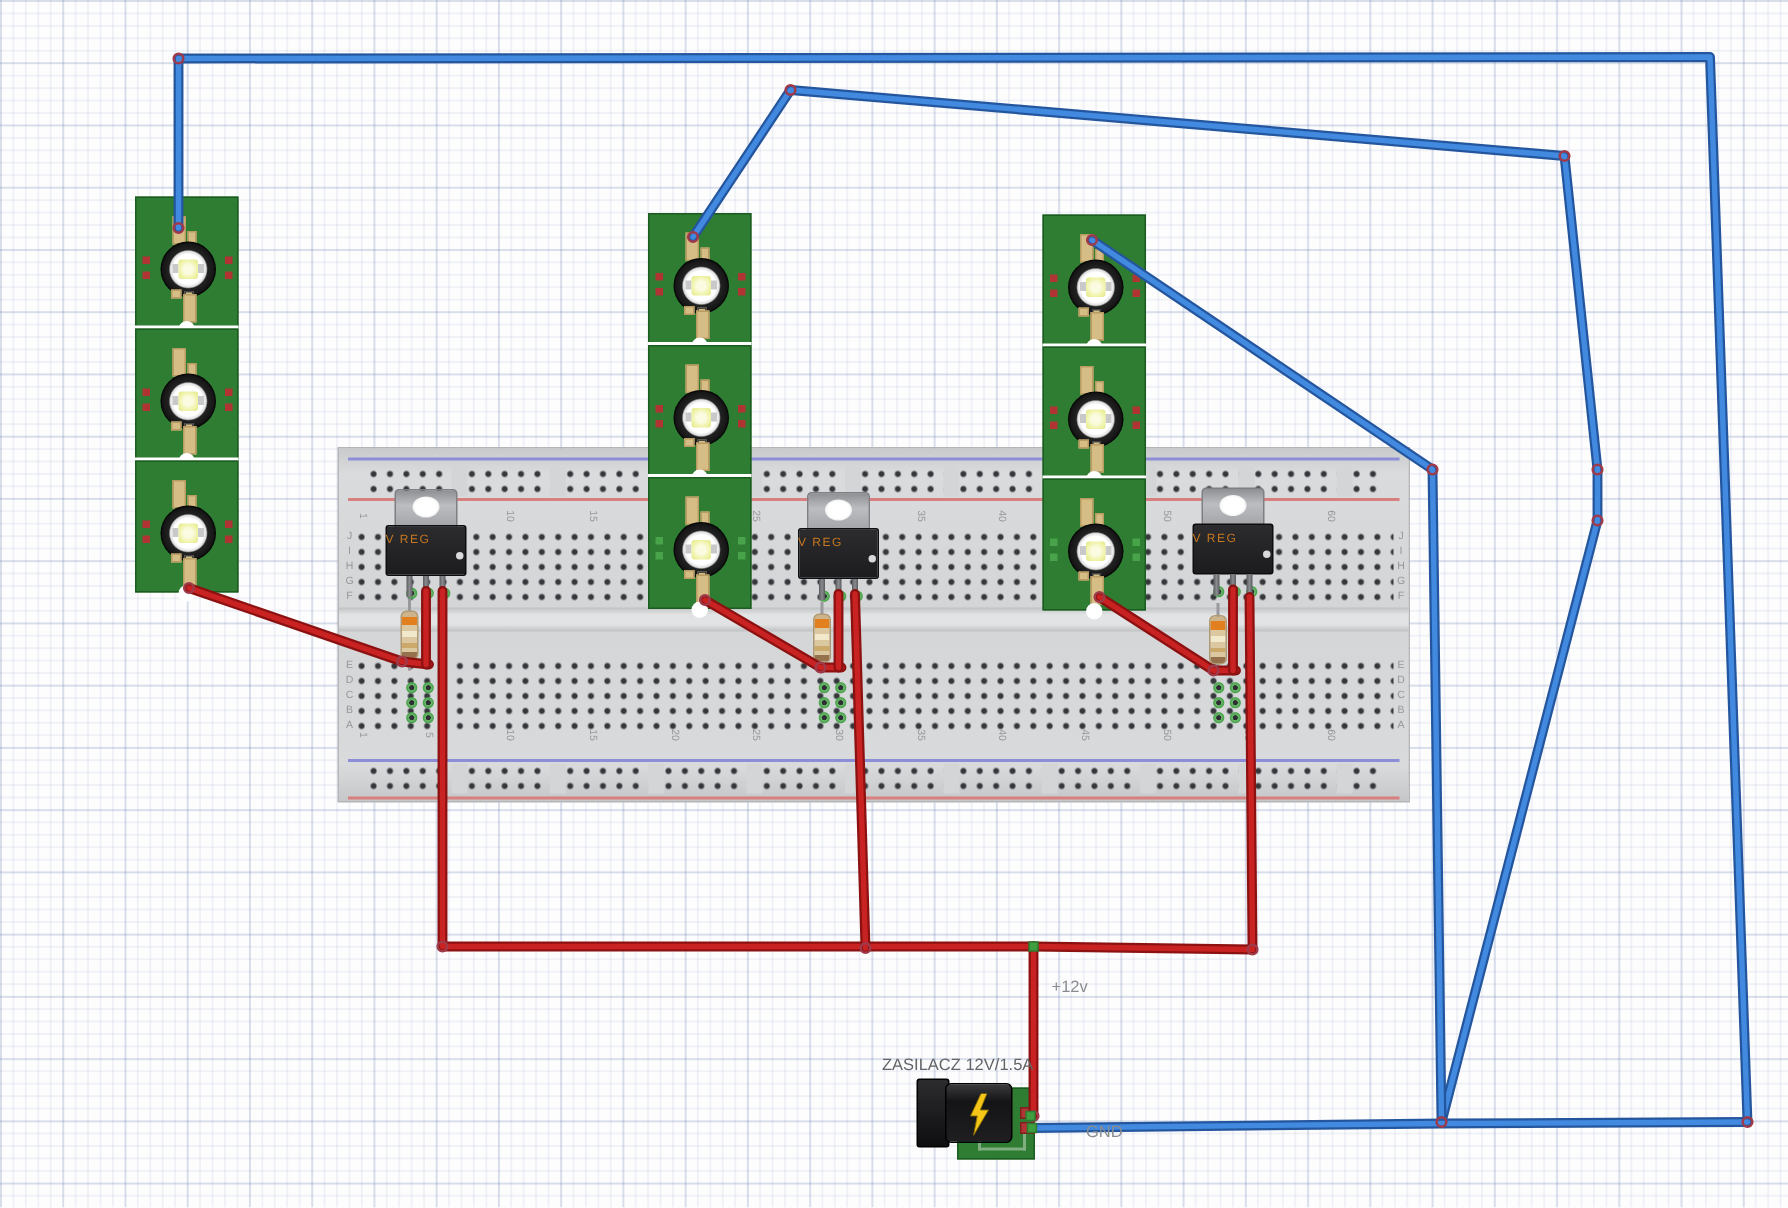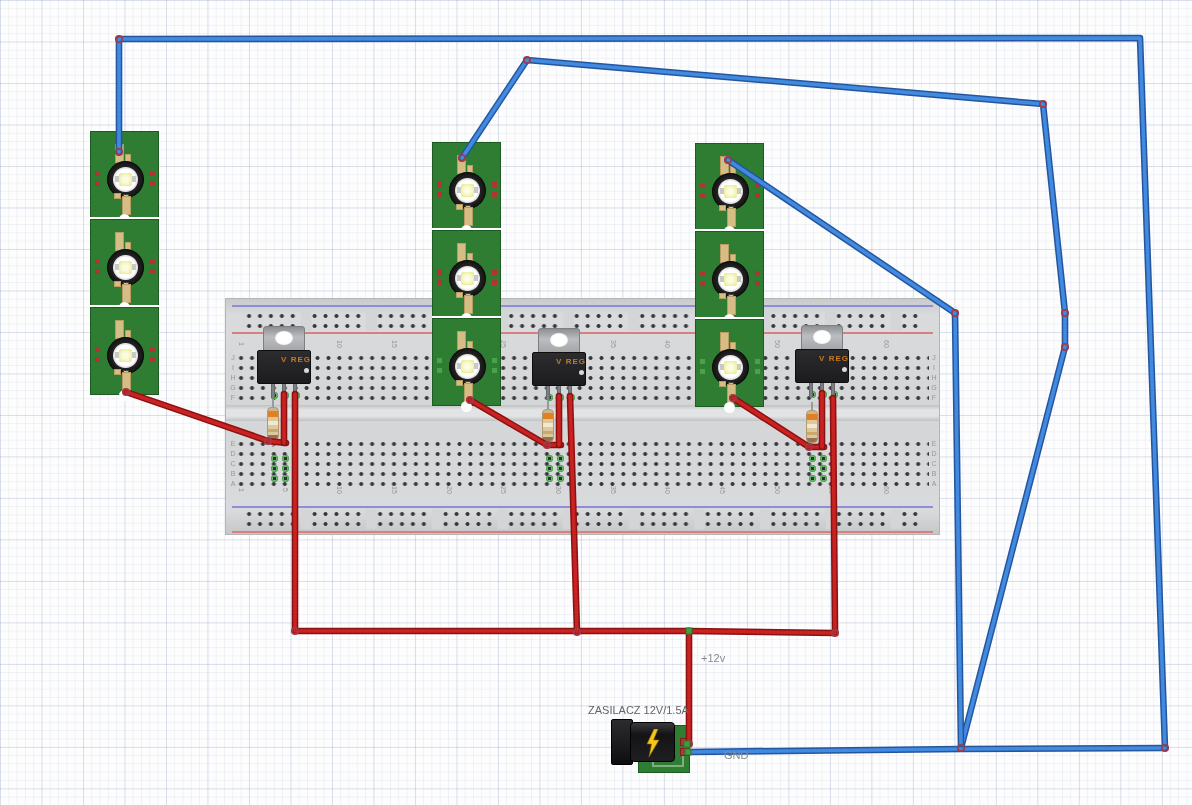--- a/index.html
+++ b/index.html
@@ -47,22 +47,22 @@
     background:radial-gradient(circle,#fafbe0 0 3px,#eef2a2 70%,#dfe48d);}
   .dietab{position:absolute;width:4px;height:6px;background:#c9c9c9;}
   .sep-line{position:absolute;left:0;width:69px;height:3px;background:#fff;}
   .sep-notch{position:absolute;width:11px;height:11px;border-radius:50%;background:#fff;}
   
   .reg-tab{position:absolute;z-index:4;background:linear-gradient(#8f9093,#bcbdc0 40%,#a2a3a6);
     border:1px solid #7e7f82;border-radius:3px 3px 0 0;box-sizing:border-box;}
   .reg-hole{position:absolute;z-index:4;border-radius:50%;background:radial-gradient(#ffffff 55%,#d2d3d5);}
   .reg-body{position:absolute;z-index:4;background:linear-gradient(#2c2c2e,#1c1c1e);
     border-radius:2px;border:1px solid #0d0d0f;box-sizing:border-box;}
-  .reg-label{position:absolute;z-index:5;font-size:8px;font-weight:bold;letter-spacing:1px;
-    text-align:right;}
+  .reg-label{position:absolute;z-index:5;font-size:8px;font-weight:normal;letter-spacing:1px;
+    text-align:left;}
   .reg-leg{position:absolute;z-index:4;width:4px;background:linear-gradient(to right,#5a5b5e,#8a8b8e,#5a5b5e);}
   .reg-notch{position:absolute;z-index:5;width:5px;height:5px;border-radius:50%;background:#d9d9db;}
   
   .res-lead{position:absolute;z-index:5;width:2px;background:#9a9a9e;}
   .res-body{position:absolute;z-index:5;width:12px;border-radius:4px;border:1px solid #b09a72;box-sizing:border-box;
     background:linear-gradient(to bottom,#cdb48c 0 3px,#e2801f 3px 9px,#dcc8a0 9px 13px,#f2e8cc 13px 17px,#dcc8a0 17px 21px,#caa96a 21px 24px,#dcc8a0 24px 27px,#96714e 27px 31px,#b89a6e 31px);}
   
   #ps-pcb{position:absolute;z-index:2;background:#2e7d32;border:1px solid #1d5c20;box-sizing:border-box;}
   #ps-trace{position:absolute;z-index:2;border:2px solid #7fae81;border-top:none;width:28px;height:12px;}
   #ps-jack{position:absolute;z-index:3;background:linear-gradient(#3a3a3c,#141416 30%,#1f1f21);

